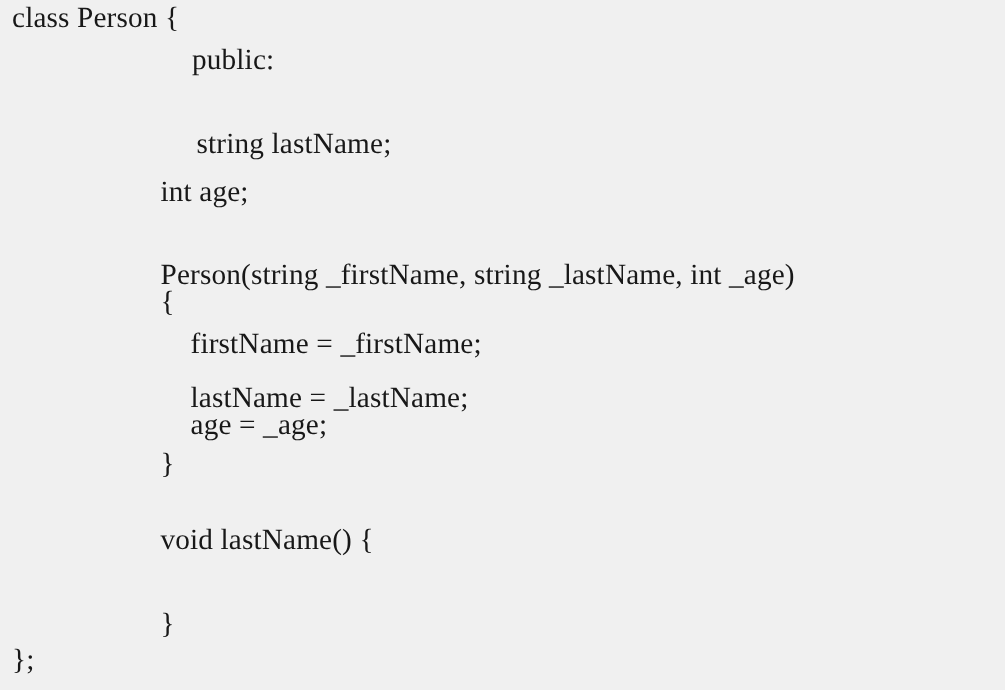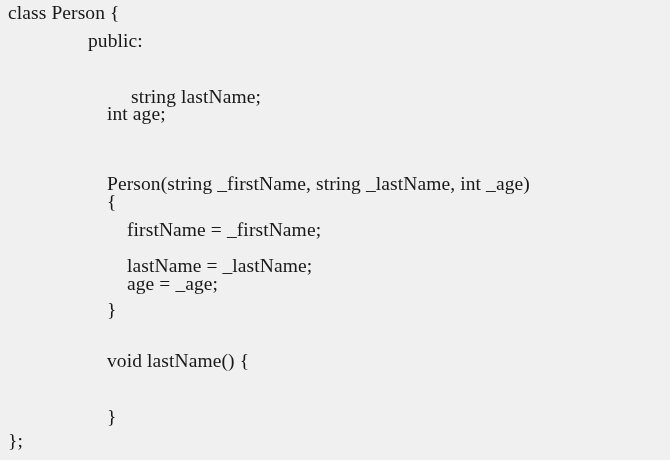--- a/index.html
+++ b/index.html
@@ -45,23 +45,23 @@
   .ind-2 { left: 107px; }
   .ind-3 { left: 127px; }
   .ind-4 { left: 233px; }
 </style>
 </head>
 <body>
 
 <div id="code-listing">
 
 <div class="code-line ind-0" style="top: 3px;">class Person {</div>
-    <div class="code-line ind-1" style="top: 31px;">public:</div>
+    <div class="code-line ind-1" style="top: 31px; margin-left: 40px;">public:</div>
     <div class="code-line ind-2" style="top: 87px; margin-left: 24px;">string lastName;</div>
-    <div class="code-line ind-2" style="top: 104px; font-family: Liberation Serif, serif;">int age;</div>
+    <div class="code-line ind-2" style="top: 119px; font-family: Liberation Serif, serif;">int age;</div>
     <div class="code-line ind-2 blank" style="top: 143px;"></div>
     <div class="code-line ind-2" style="top: 164px; margin-top: 10px;">Person(string _firstName, string _lastName, int _age)</div>
     <div class="code-line ind-2" style="top: 192px;">{</div>
     <div class="code-line ind-3" style="top: 220px;">firstName = _firstName;</div>
     <div class="code-line ind-3" style="top: 256px;">lastName = _lastName;</div>
     <div class="code-line ind-3" style="top: 274px;">age = _age;</div>
     <div class="code-line ind-2" style="top: 300px;">}</div>
     <div class="code-line ind-2 blank" style="top: 328px;"></div>
     <div class="code-line ind-2" style="top: 351px;">void lastName() {</div>
     <div class="code-line ind-2" style="top: 407px;">}</div>

